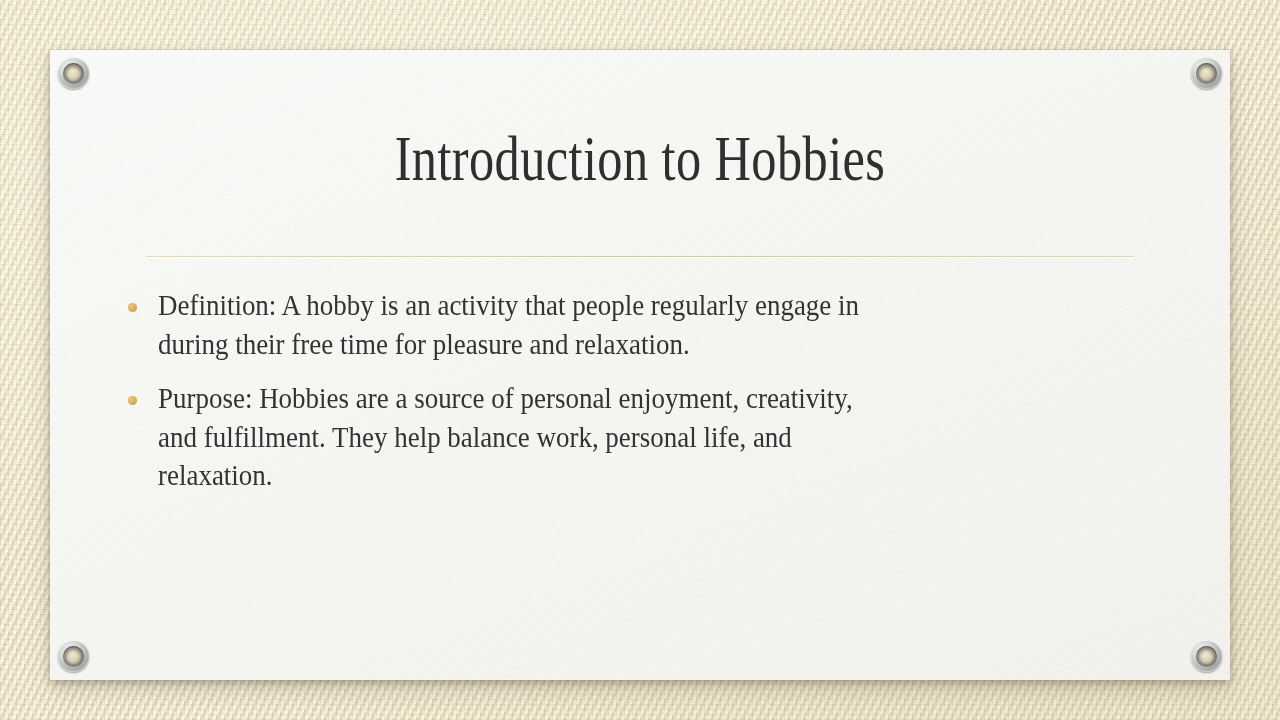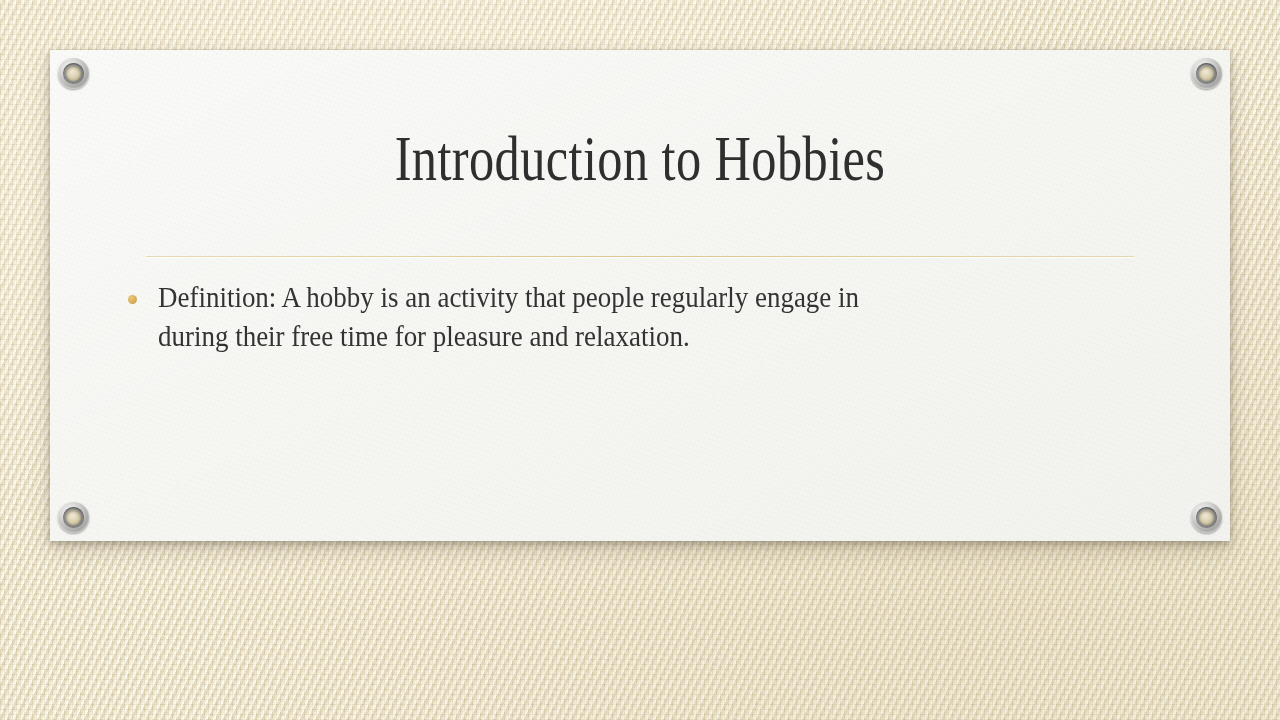--- a/index.html
+++ b/index.html
@@ -72,21 +72,21 @@
       radial-gradient(ellipse at 30% 25%, rgba(255,250,235,0.45), rgba(255,250,235,0) 55%),
       radial-gradient(ellipse at 80% 80%, rgba(198,180,138,0.28), rgba(198,180,138,0) 60%);
   }
 
   
   #slide {
     position: absolute;
     left: 50px;
     top: 50px;
     width: 1180px;
-    height: 491px;
+    height: 630px;
     background:
       linear-gradient(155deg, #fafaf8 0%, #f6f6f3 45%, #f2f2ef 100%);
     box-shadow:
       0 3px 7px rgba(60,50,30,0.30),
       0 10px 22px rgba(60,50,30,0.16),
       0 0 1px rgba(0,0,0,0.20);
   }
 
   
   #slide::before {
@@ -183,20 +183,21 @@
     position: absolute;
     left: 78px;
     top: 228px;
     width: 800px;
   }
 
   .bullet-item {
     display: flex;
     align-items: flex-start;
     margin-bottom: 16px;
+    margin-top: 8px;
   }
 
   .bullet-marker {
     flex: 0 0 auto;
     width: 9px;
     height: 9px;
     border-radius: 50%;
     background: radial-gradient(circle at 35% 32%, #e8c87d 0%, #d6ae5a 55%, #bd9440 100%);
     margin-top: 17px;
     margin-right: 21px;
@@ -229,16 +230,20 @@
 
   <div id="title-divider"></div>
 
   <div id="bullet-list">
 
     <div class="bullet-item">
       <span class="bullet-marker"></span>
       <span class="bullet-text">Definition: A hobby is an activity that people regularly engage in during their free time for pleasure and relaxation.</span>
     </div>
 
+    <div class="bullet-item">
+      <span class="bullet-marker"></span>
+      <span class="bullet-text">Purpose: Hobbies are a source of personal enjoyment, creativity, and fulfillment. They help balance work, personal life, and relaxation.</span>
+    </div>
 
 
   </div>
 </div>
 
 </body></html>

